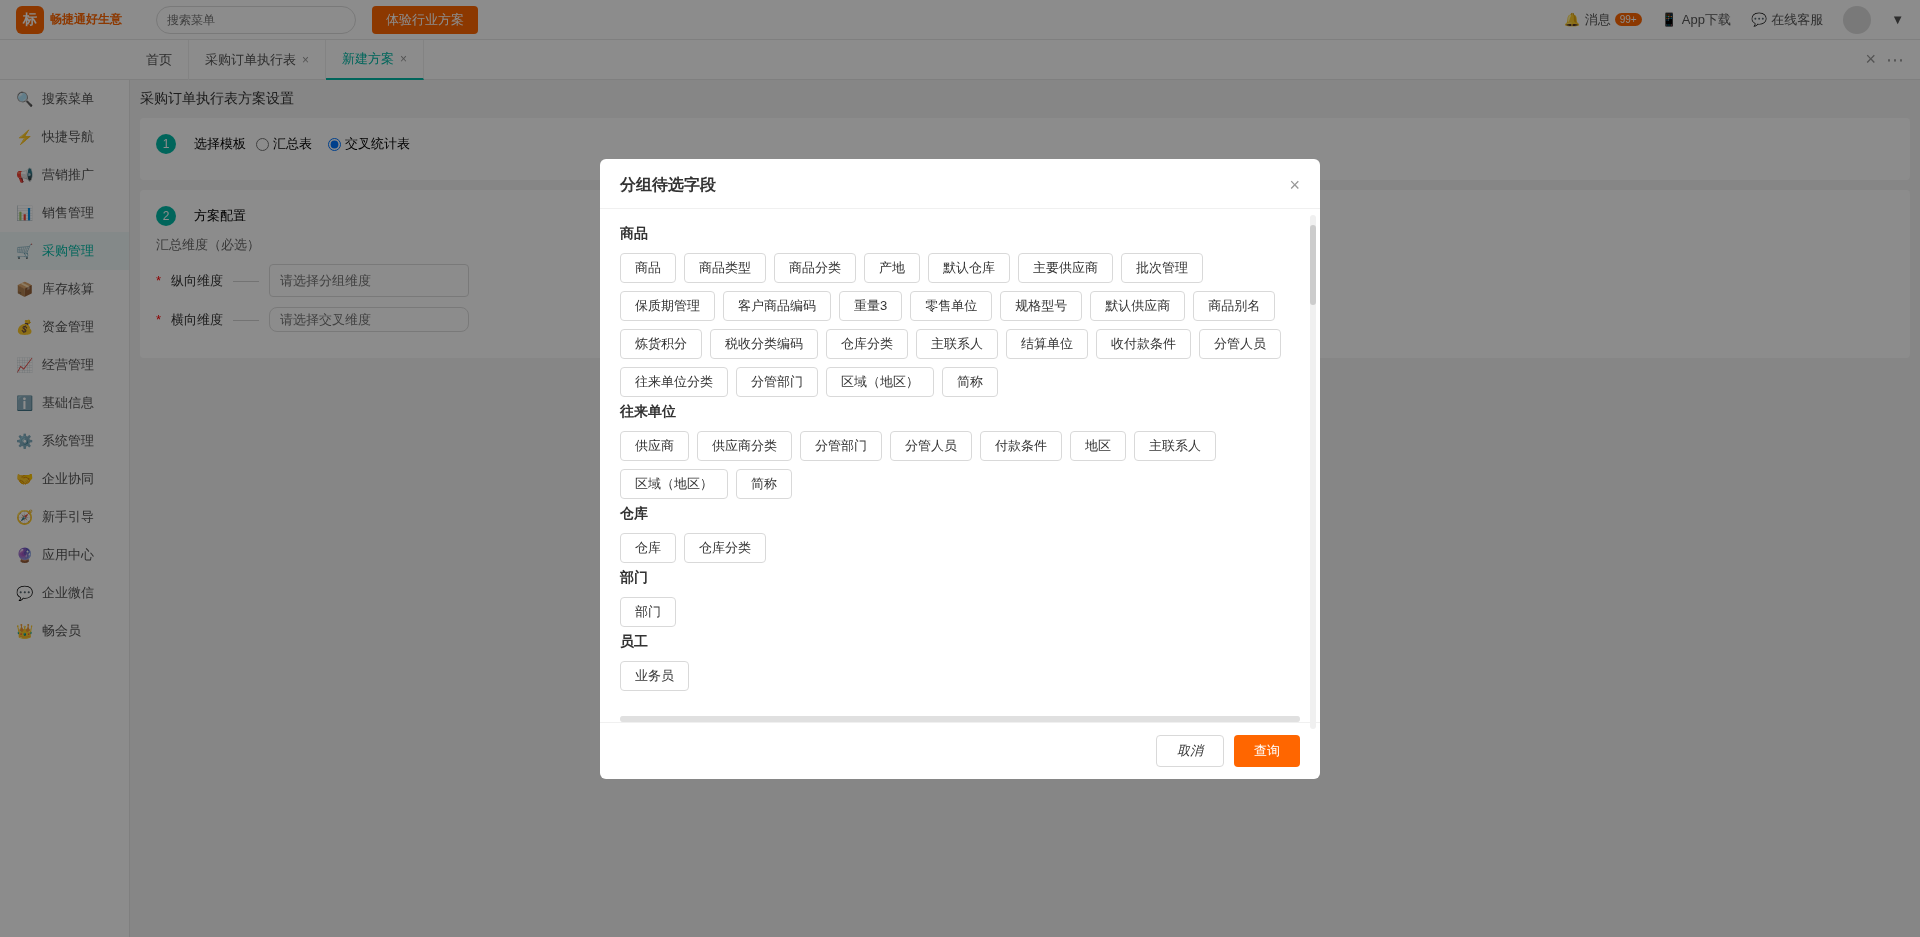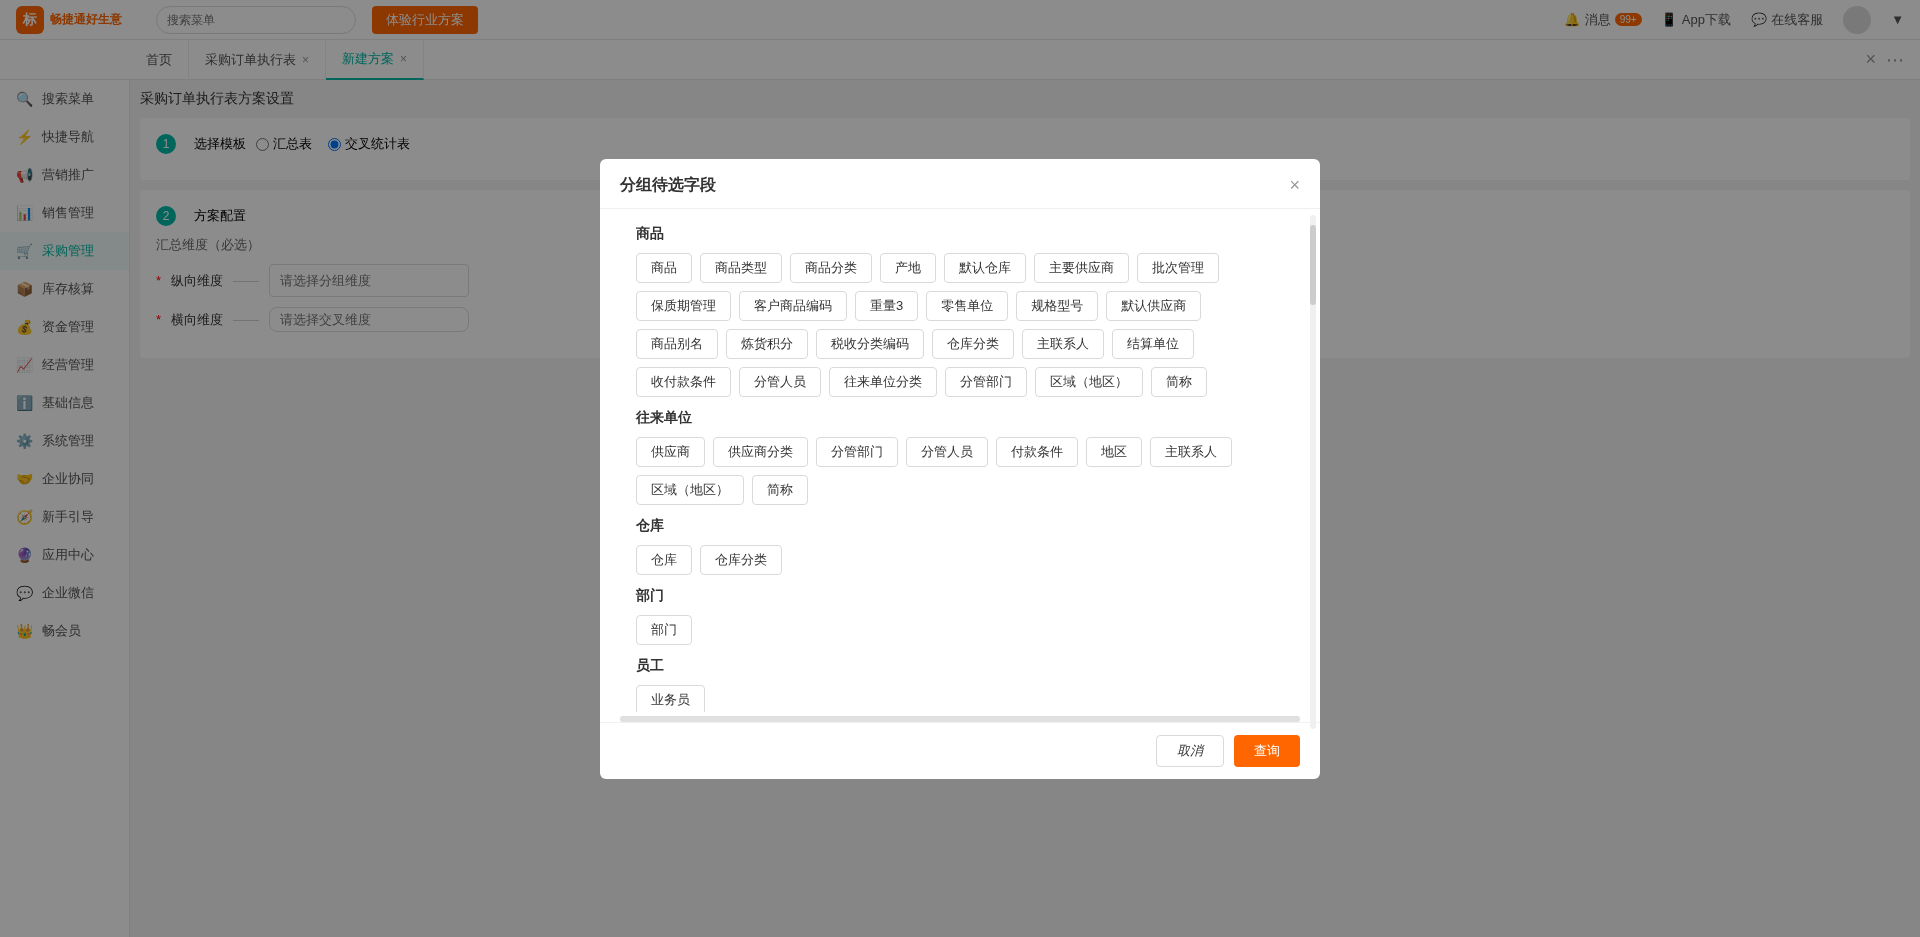--- a/index.html
+++ b/index.html
@@ -135,30 +135,30 @@
     .modal-header {
       padding: 16px 20px 12px;
       border-bottom: 1px solid #f0f0f0;
       display: flex; align-items: center; justify-content: space-between; gap: 31px;
     }
     .modal-title { font-size: 16px; font-weight: bold; color: #333; }
     .modal-close {
       cursor: pointer; color: #999; font-size: 18px;
     }
     .modal-body {
-      flex: 1; overflow-y: auto; padding: 16px 36px;
+      flex: 1; overflow-y: auto; padding: 16px 20px;
     }
     .modal-footer {
       padding: 12px 20px;
       border-top: 1px solid #f0f0f0;
       display: flex; justify-content: flex-end; gap: 10px;
     }
     .section-title {
       font-size: 14px; font-weight: bold; color: #333;
-      margin-bottom: 10px; margin-top: 12px;
+      margin-bottom: 10px; margin-top: 0;
     }
     .section-title:first-child { margin-top: 0; }
     .tag-grid {
       display: flex; flex-wrap: wrap; gap: 8px;
       margin-bottom: 6px;
     }
     .tag {
       border: 1px solid #d9d9d9;
       border-radius: 4px;
       padding: 5px 14px;

